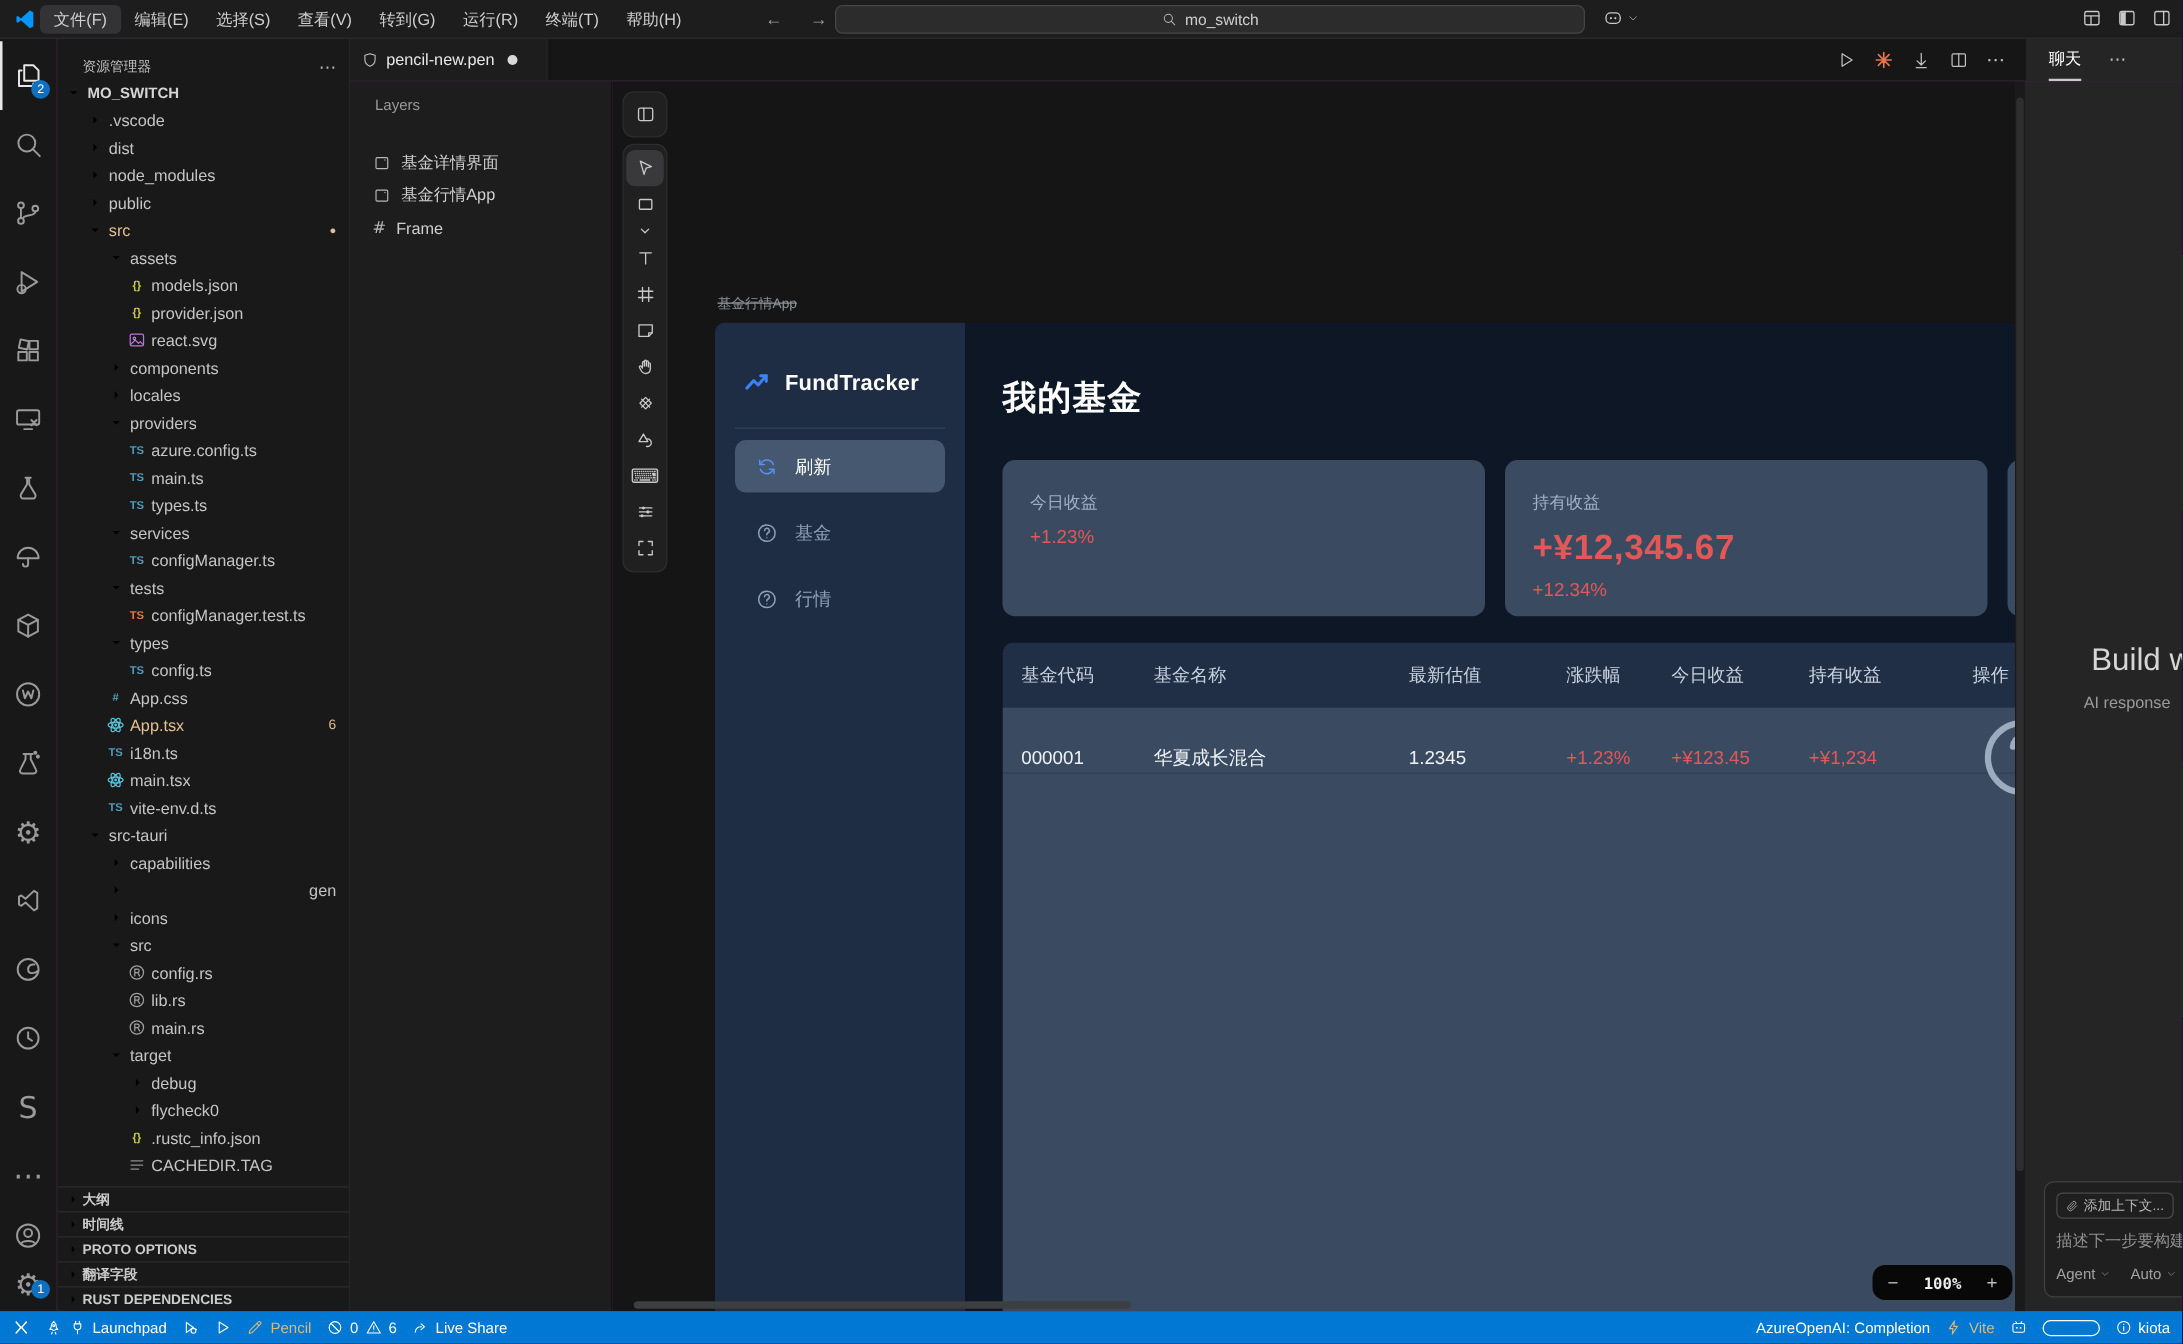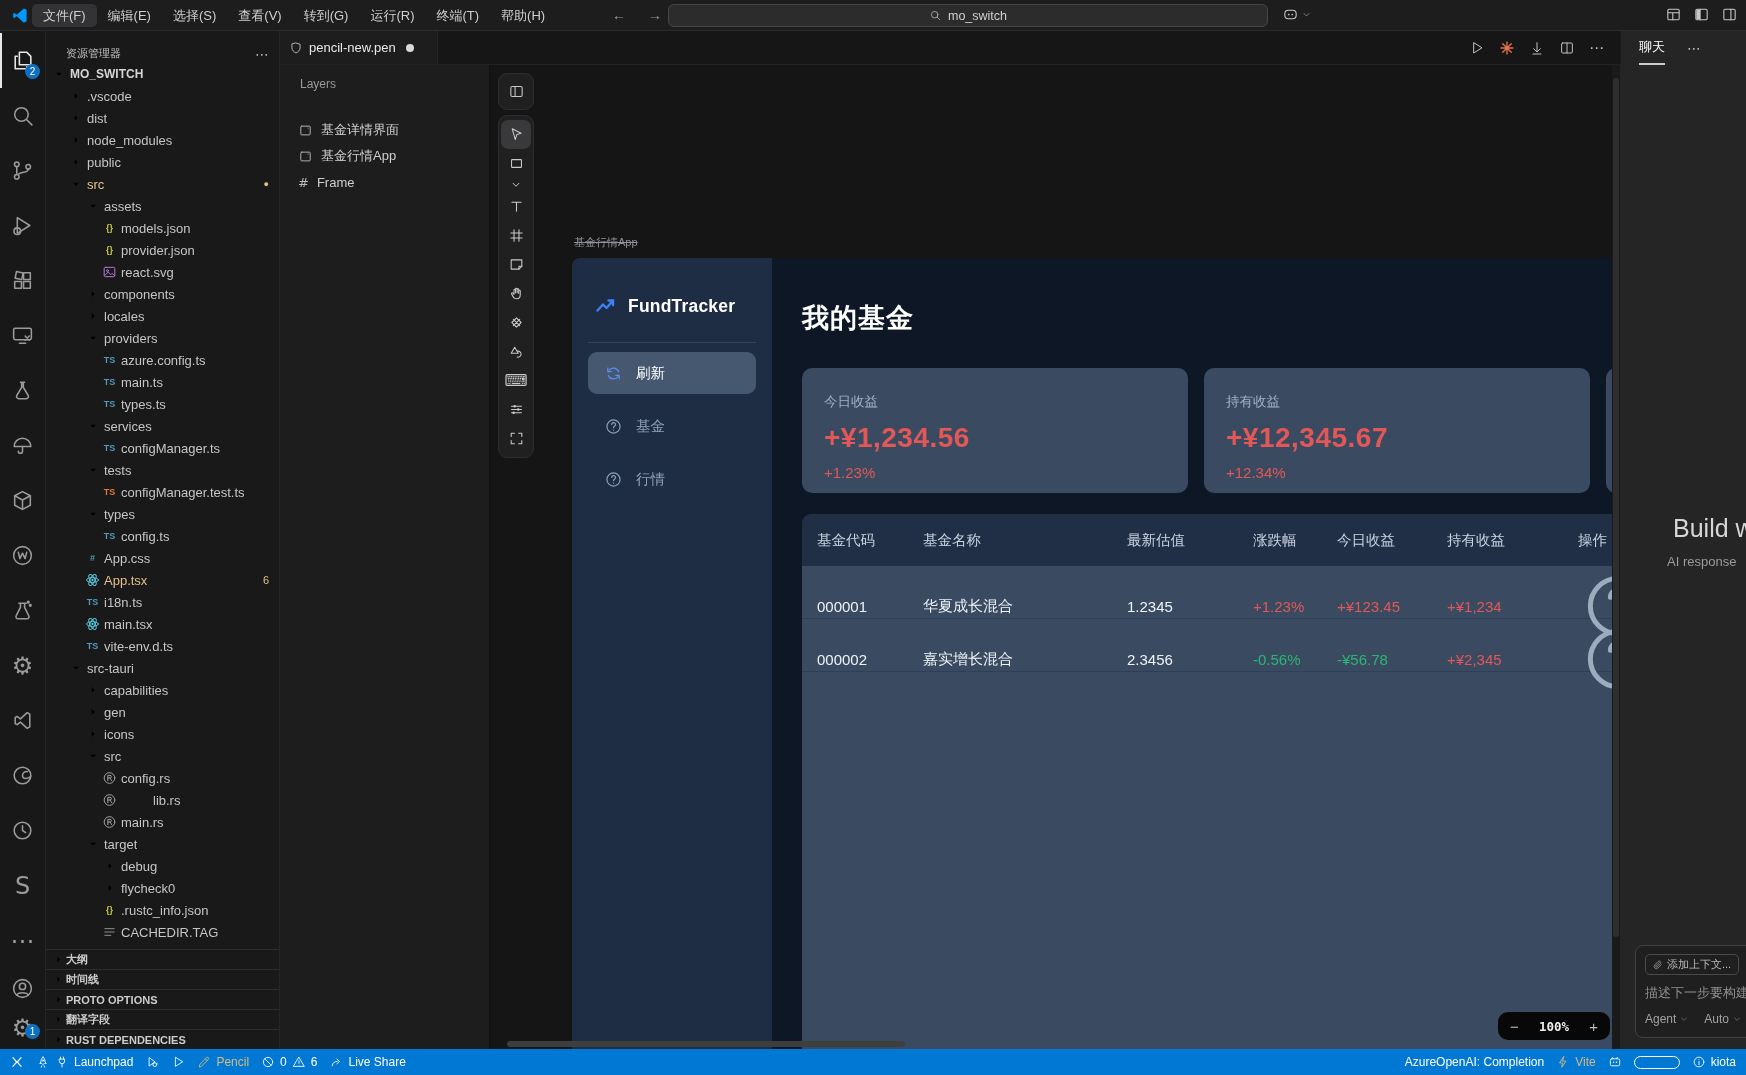--- a/index.html
+++ b/index.html
@@ -578,21 +578,21 @@
             <span class="lbl">src-tauri</span>
           </div>
           <div class="trow" style="padding-left: 38px;">
             <span class="chev">
               <svg viewBox="0 0 24 24">
                 <path d="M9 5l7 7-7 7"></path>
               </svg>
             </span>
             <span class="lbl">capabilities</span>
           </div>
-          <div class="trow" style="padding-left: 38px;">
+          <div class="trow" style="padding-left: 38px; justify-content: space-between;">
             <span class="chev">
               <svg viewBox="0 0 24 24">
                 <path d="M9 5l7 7-7 7"></path>
               </svg>
             </span>
             <span class="lbl">gen</span>
           </div>
           <div class="trow" style="padding-left: 38px;">
             <span class="chev">
               <svg viewBox="0 0 24 24">
@@ -611,21 +611,21 @@
           </div>
           <div class="trow" style="padding-left: 55px;">
             <span class="fic gi-rust ic">
               <svg viewBox="0 0 24 24">
                 <circle cx="12" cy="12" r="8"></circle>
                 <path d="M9.5 16V8h3.3a2 2 0 0 1 0 4H9.5m3.3 0l2.5 4"></path>
               </svg>
             </span>
             <span class="lbl">config.rs</span>
           </div>
-          <div class="trow" style="padding-left: 55px; gap: 32px;">
+          <div class="trow" style="padding-left: 55px;">
             <span class="fic gi-rust ic">
               <svg viewBox="0 0 24 24">
                 <circle cx="12" cy="12" r="8"></circle>
                 <path d="M9.5 16V8h3.3a2 2 0 0 1 0 4H9.5m3.3 0l2.5 4"></path>
               </svg>
             </span>
             <span class="lbl">lib.rs</span>
           </div>
           <div class="trow" style="padding-left: 55px;">
             <span class="fic gi-rust ic">
@@ -933,21 +933,20 @@
                     <span>行情</span>
                   </div>
                 </div>
             </div>
 
             <div class="app-main">
               <div class="page-title">我的基金</div>
               <div class="cards" id="cards-row">
                   <div class="card">
                     <div class="card-label">今日收益</div>
-                    <div class="card-value up">+¥1,234.56</div>
                     <div class="card-change up">+1.23%</div>
                   </div>
                   <div class="card">
                     <div class="card-label">持有收益</div>
                     <div class="card-value up">+¥12,345.67</div>
                     <div class="card-change up">+12.34%</div>
                   </div>
                   <div class="card"></div>
                 </div>
               <div class="ftable">
@@ -961,33 +960,20 @@
                     <span>操作</span>
                   </div>
                 <div class="tbody" id="tbody">
                     <div class="frow">
                       <span>000001</span>
                       <span>华夏成长混合</span>
                       <span>1.2345</span>
                       <span class="up">+1.23%</span>
                       <span class="up">+¥123.45</span>
                       <span class="up">+¥1,234</span>
-                      <span><span class="ic opic"><svg viewBox="0 0 24 24">
-                            <circle cx="12" cy="12" r="8.3"></circle>
-                            <path d="M9.7 9.4a2.4 2.4 0 1 1 3.5 2.2c-.9.5-1.2 1-1.2 2"></path>
-                            <circle cx="12" cy="16.6" r="0.7" fill="currentColor" stroke="none"></circle>
-                          </svg></span></span>
-                    </div>
-                    <div class="frow">
-                      <span>000002</span>
-                      <span>嘉实增长混合</span>
-                      <span>2.3456</span>
-                      <span class="down">-0.56%</span>
-                      <span class="down">-¥56.78</span>
-                      <span class="up">+¥2,345</span>
                       <span><span class="ic opic"><svg viewBox="0 0 24 24">
                             <circle cx="12" cy="12" r="8.3"></circle>
                             <path d="M9.7 9.4a2.4 2.4 0 1 1 3.5 2.2c-.9.5-1.2 1-1.2 2"></path>
                             <circle cx="12" cy="16.6" r="0.7" fill="currentColor" stroke="none"></circle>
                           </svg></span></span>
                     </div>
                   </div>
               </div>
             </div>
           </div>

